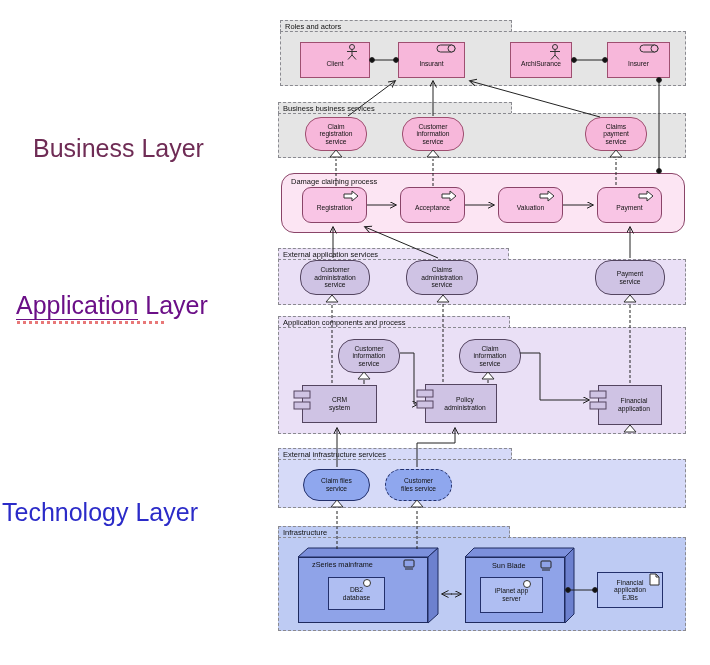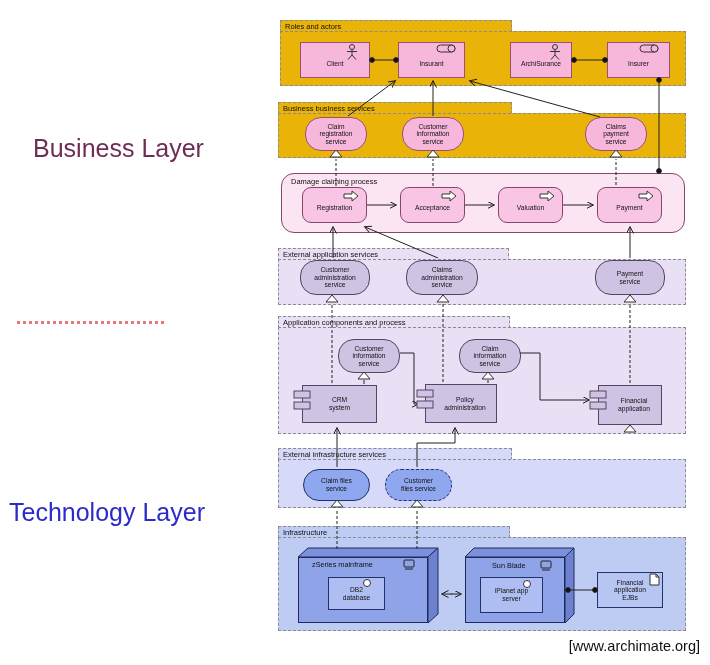--- a/index.html
+++ b/index.html
@@ -6,27 +6,27 @@
   #canvas{position:relative;width:710px;height:665px;background:#fff;
           font-family:"Liberation Sans","DejaVu Sans",sans-serif;overflow:hidden;}
 
   
   .layer-label{position:absolute;font-size:25px;white-space:nowrap;}
   #biz-label{left:33px;top:134px;color:#6F2C55;}
   #app-label{left:16px;top:291px;color:#6B0F87;}
   #app-label .ul{border-bottom:1.6px solid #6B0F87;}
   #squiggle{position:absolute;left:17px;top:321px;width:148px;height:3px;
             background:repeating-linear-gradient(90deg,#E87878 0 3px,transparent 3px 6px);}
-  #tech-label{left:9px;top:498px;color:#2B2BC8;}
+  #tech-label{left:2px;top:498px;color:#2B2BC8;}
   #footer{position:absolute;right:10px;top:638px;font-size:14.5px;color:#111;}
 
   
   .grp,.tab{position:absolute;box-sizing:border-box;border:1px dashed #8a8a90;}
   .tab{font-size:7.5px;color:#111;padding:1px 0 0 4px;white-space:nowrap;overflow:hidden;}
-  .g-biz{background:#eab308;}
+  .g-biz{background:#e5e5e5;}
   .g-app{background:#EAE0F6;}
   .g-inf1{background:#D6DAF8;}
   .g-inf2{background:#BECBF3;}
 
   
   .el{position:absolute;box-sizing:border-box;display:flex;align-items:center;justify-content:center;
       text-align:center;font-size:6.7px;line-height:7.6px;color:#111;}
   .biz{background:#F7B7DA;border:1px solid #9E4F70;}
   .proc{background:#F9C5E5;border:1px solid #8A4468;border-radius:9px;}
   .proc-cont{position:absolute;box-sizing:border-box;background:#FCE5F3;border:1px solid #8A4468;
@@ -40,23 +40,23 @@
   .nodelabel{position:absolute;font-size:7.3px;color:#111;white-space:nowrap;text-align:center;}
   .ejb{background:#B7C5F3;border:1px solid #23306B;}
   svg#overlay{position:absolute;left:0;top:0;pointer-events:none;}
 </style>
 </head>
 <body>
 
 <div id="canvas">
 
   <div class="layer-label" id="biz-label">Business Layer</div>
+  <div class="layer-label" id="app-label"><span class="ul">Application</span><span> Layer</span></div>
   <div id="squiggle"></div>
   <div class="layer-label" id="tech-label">Technology Layer</div>
-  <div id="footer">[www.archimate.org]</div>
 
   <div class="tab g-biz" style="left:280px;top:20px;width:232px;height:12px">Roles and actors</div>
   <div class="grp g-biz" style="left:280px;top:31px;width:406px;height:55px"></div>
 
   <div class="tab g-biz" style="left:278px;top:102px;width:234px;height:12px">Business business services</div>
   <div class="grp g-biz" style="left:278px;top:113px;width:408px;height:45px"></div>
 
   <div class="proc-cont" style="left:281px;top:173px;width:404px;height:60px">Damage claiming process</div>
 
   <div class="tab g-app" style="left:278px;top:248px;width:231px;height:24px">External application services</div>

